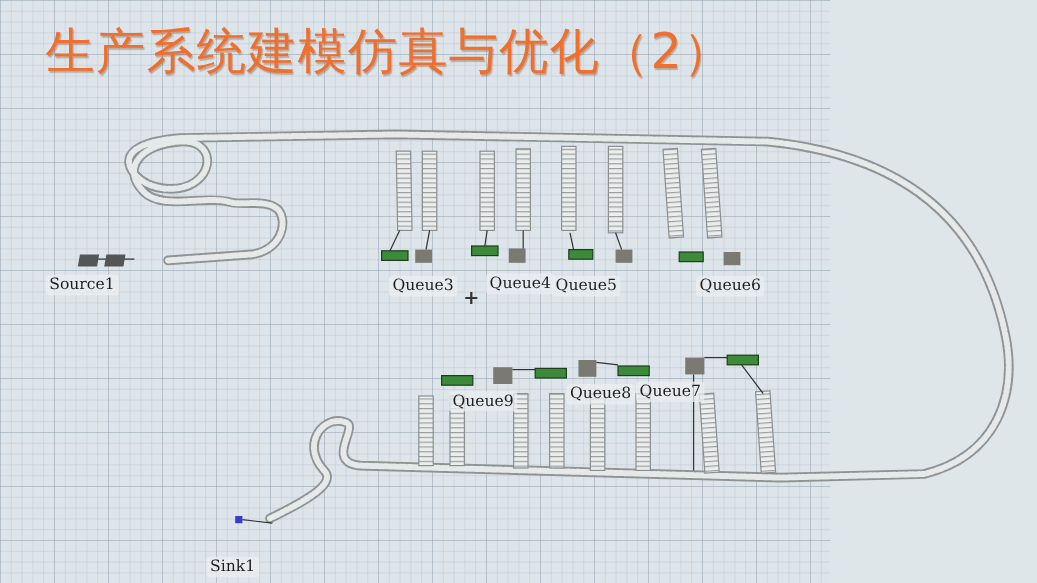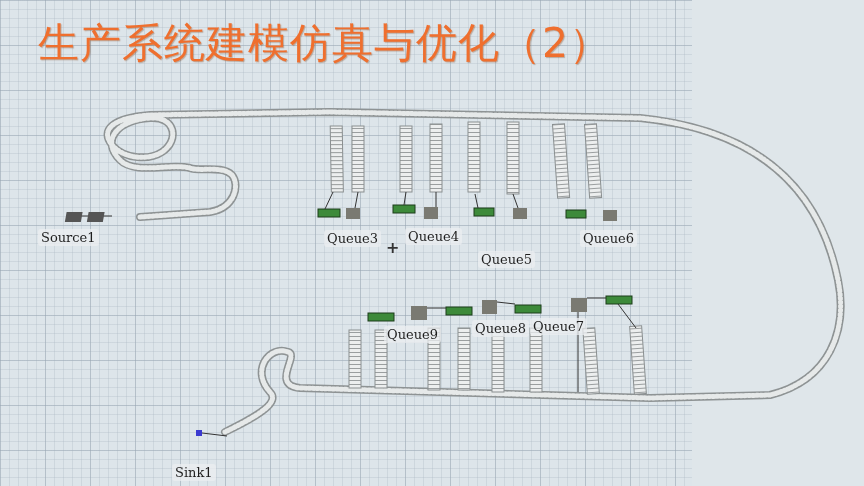--- a/index.html
+++ b/index.html
@@ -103,20 +103,20 @@
       <line x1="618" y1="304" x2="636" y2="328" stroke="#333"></line>
       <line x1="578" y1="312" x2="578" y2="392" stroke="#333"></line>
     </g>
   </svg>
 
   <div class="label" style="left:38px; top:229px;">Source1</div>
   <div class="label" style="left:172px; top:464px;">Sink1</div>
 
   <div class="label" style="left:324px; top:230px;">Queue3</div>
   <div class="label" style="left:385px; top:228px;margin-left:20px;">Queue4</div>
-  <div class="label" style="left:478px; top:230px;margin-top:21px;">Queue5</div>
+  <div class="label" style="left:460px; top:230px;">Queue5</div>
   <div class="label" style="left:580px; top:230px;text-align:right;">Queue6</div>
   <div class="label" style="left:530px; top:318px;">Queue7</div>
   <div class="label" style="left:472px; top:320px;">Queue8</div>
-  <div class="label" style="left:384px; top:326px;">Queue9</div>
+  <div class="label" style="left:374px; top:326px;">Queue9</div>
 
   <div class="cursor" style="left:386px; top:238px;">+</div>
 </div>
 
 </body></html>

